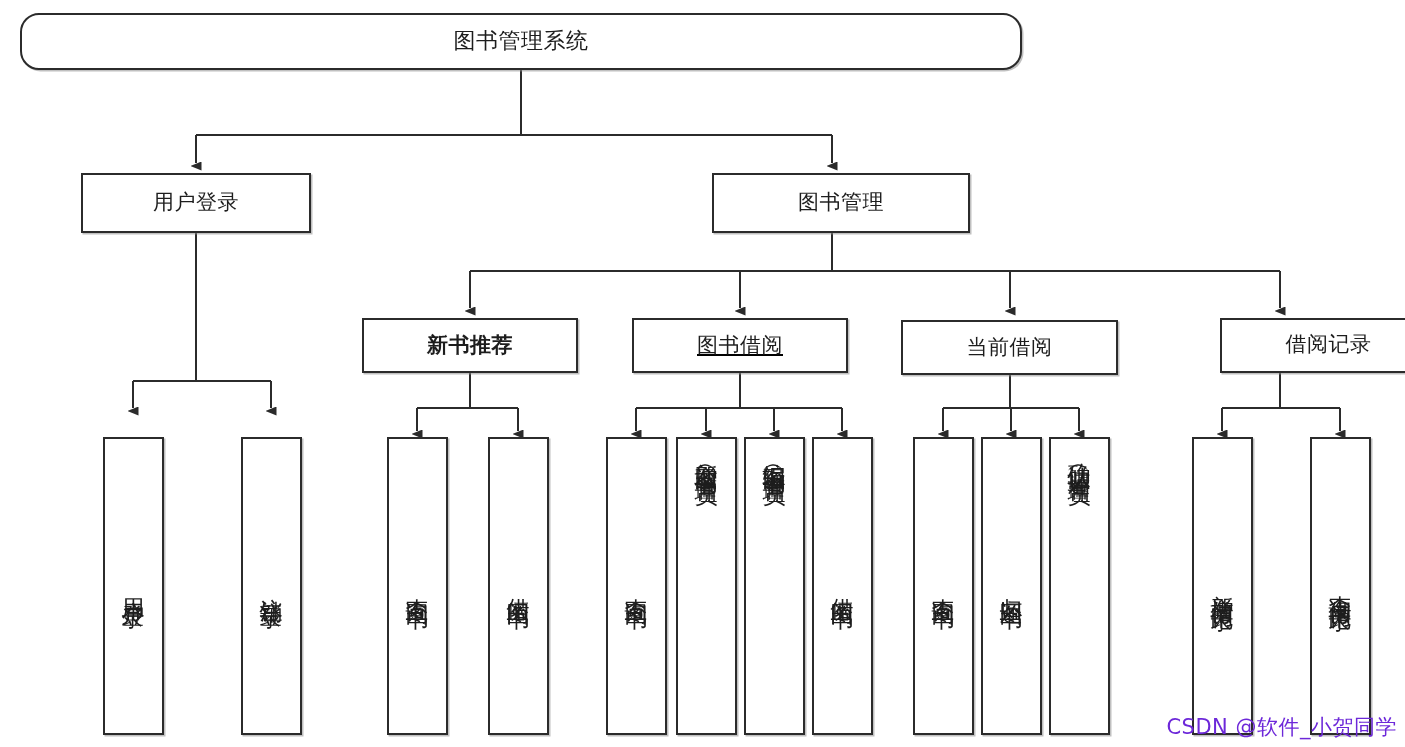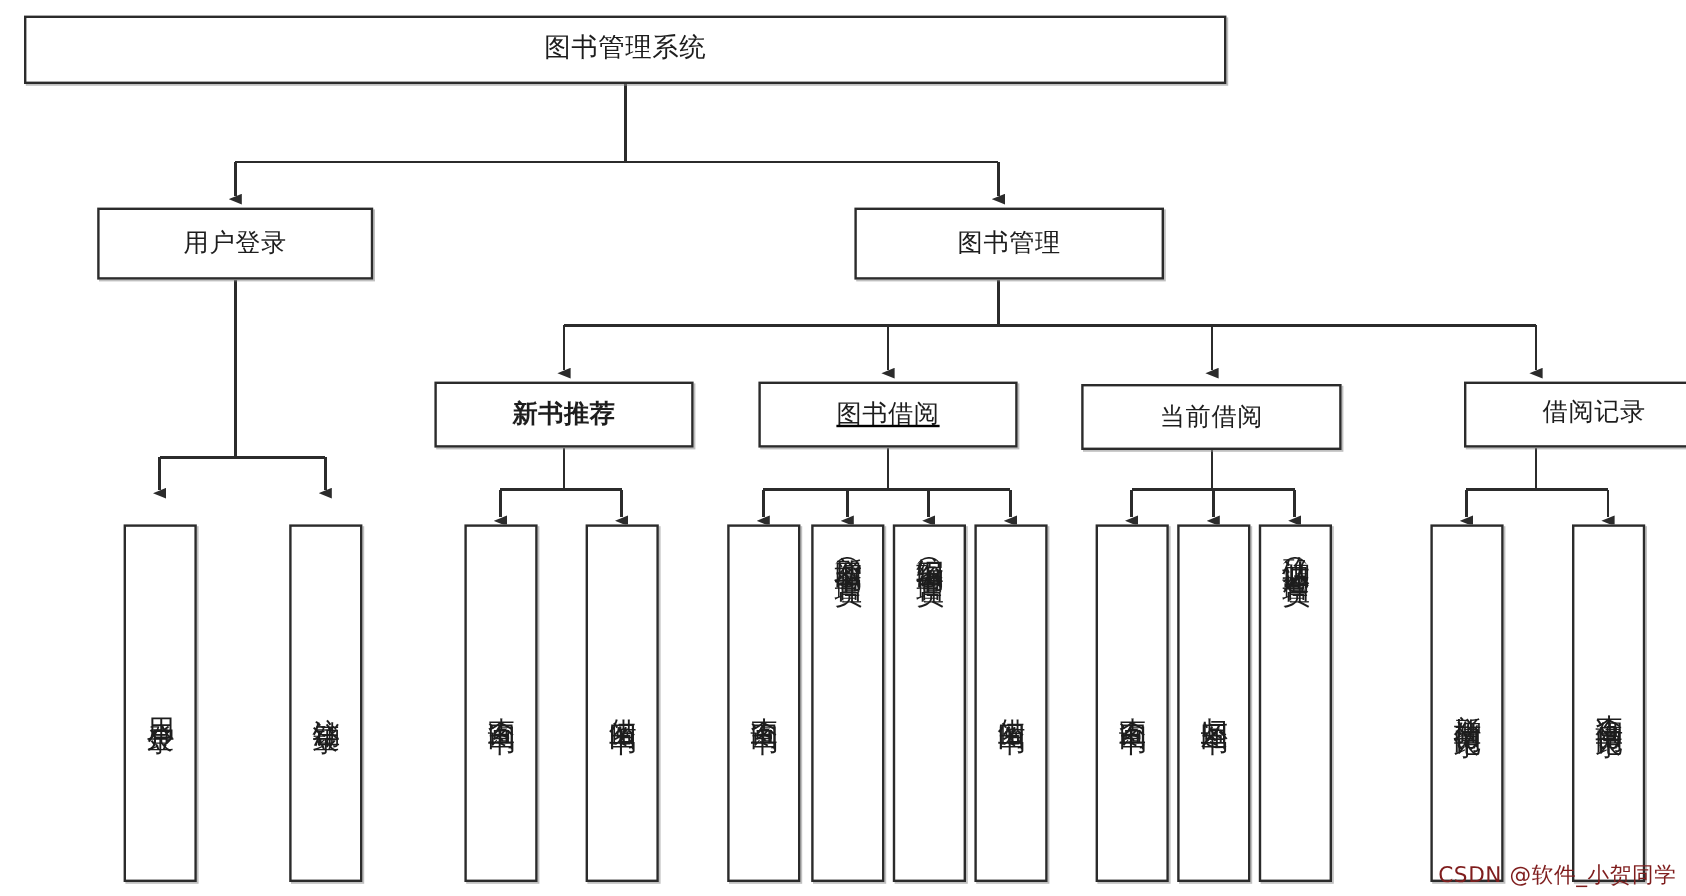--- a/index.html
+++ b/index.html
@@ -64,22 +64,22 @@
     white-space: nowrap;
   }
   .node.vert.centered {
     align-items: center;
     padding-top: 0;
   }
   #watermark {
     position: absolute;
     right: 8px;
     bottom: 6px;
-    font-size: 18px;
-    color: #7f1d1d;
+    font-size: 21px;
+    color: #6d28d9;
     letter-spacing: 0.5px;
     white-space: nowrap;
     user-select: none;
   }
 </style>
 </head>
 <body>
 
 <div id="diagram-root">
 
@@ -126,21 +126,21 @@
       <path d="M 1011,408 L 1011,431" marker-end="url(#arrowhead)"></path>
       <path d="M 1079,408 L 1079,431" marker-end="url(#arrowhead)"></path>
 
       <path d="M 1280,373 L 1280,408"></path>
       <path d="M 1222,408 L 1340,408"></path>
       <path d="M 1222,408 L 1222,431" marker-end="url(#arrowhead)"></path>
       <path d="M 1340,408 L 1340,431" marker-end="url(#arrowhead)"></path>
     </g>
   </svg>
 
-  <div class="node horiz root" style="left:20px; top:13px; width:1002px; height:57px;">
+  <div class="node horiz root" style="left:20px; top:13px; width:1002px; height:57px;border-radius:19px;">
     <span class="label">图书管理系统</span>
   </div>
 
   <div class="node horiz" style="left:81px; top:173px; width:230px; height:60px;">
     <span class="label">用户登录</span>
   </div>
   <div class="node horiz" style="left:712px; top:173px; width:258px; height:60px;">
     <span class="label">图书管理</span>
   </div>
 

